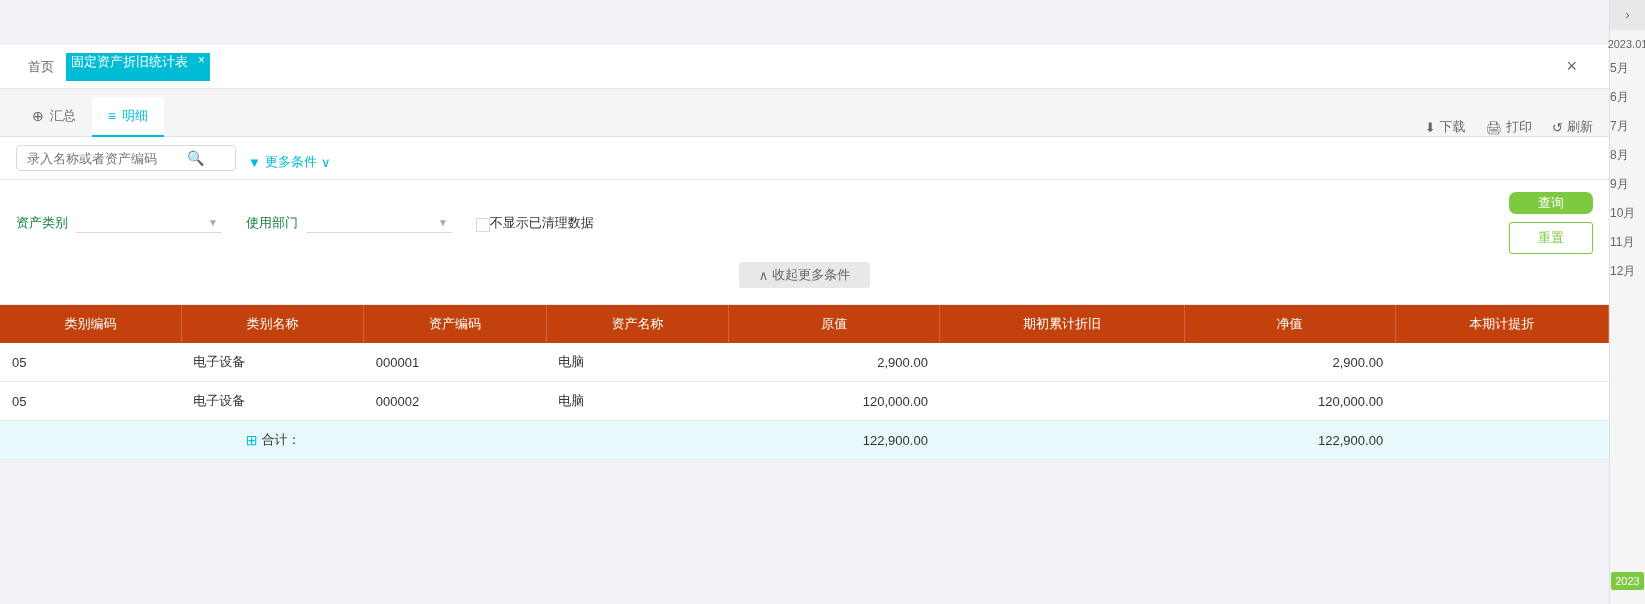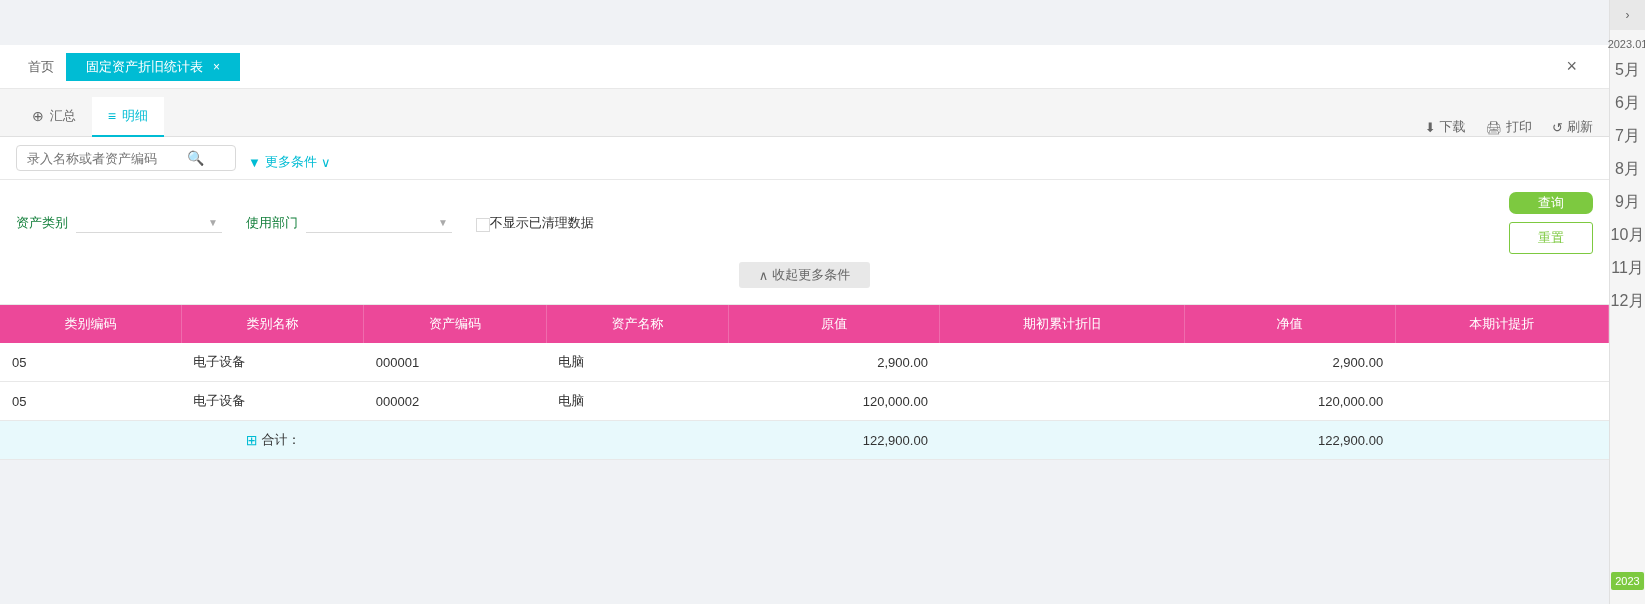--- a/index.html
+++ b/index.html
@@ -4,21 +4,21 @@
   <style>
     * { box-sizing: border-box; margin: 0; padding: 0; }
     body { font-family: 'Microsoft YaHei', 'PingFang SC', sans-serif; font-size: 13px; background: #f0f2f5; color: #333; width: 1645px; height: 604px; overflow: hidden; display: flex; }
 
     
     .main-container { flex: 1; display: flex; flex-direction: column; background: #f0f2f5; overflow: hidden; }
 
     
     .top-nav { display: flex; align-items: center; background: #fff; height: 44px; padding: 0 16px; border-bottom: 1px solid #e8e8e8; margin-top: 45px; }
     .nav-home { color: #666; font-size: 13px; cursor: pointer; padding: 0 12px; }
-    .nav-tab { display: flex; align-items: center; background: #00bcd4; color: #fff; padding: 0 20px; height: 28px; font-size: 13px; position: relative; }
+    .nav-tab { display: flex; align-items: flex-start; background: #00bcd4; color: #fff; padding: 0 5px; height: 28px; font-size: 13px; position: relative; }
     .nav-tab .close-icon { margin-left: 10px; cursor: pointer; font-size: 12px; }
 
     
     .tab-bar { display: flex; align-items: flex-end; background: #f5f5f5; padding: 0 16px; border-bottom: 1px solid #e0e0e0; height: 48px; }
     .tab-item { display: flex; align-items: center; padding: 10px 16px; cursor: pointer; font-size: 13px; color: #666; border-bottom: 2px solid transparent; margin-bottom: -1px; }
     .tab-item.active { color: #00bcd4; border-bottom: 2px solid #00bcd4; background: #fff; }
     .tab-item .tab-icon { margin-right: 6px; font-size: 14px; }
 
     
     .toolbar { display: flex; align-items: center; justify-content: flex-end; padding: 8px 16px; background: #fff; border-bottom: 1px solid #e8e8e8; gap: 20px; }
@@ -42,33 +42,33 @@
     .checkbox { width: 14px; height: 14px; border: 1px solid #d9d9d9; background: #fff; cursor: pointer; }
     .filter-actions { margin-left: auto; display: flex; flex-direction: column; gap: 8px; }
     .btn-query { background: #7dc940; color: #fff; border: none; padding: 2px 28px; border-radius: 7px; cursor: pointer; font-size: 13px; min-width: 80px; }
     .btn-reset { background: #fff; color: #7dc940; border: 1px solid #7dc940; padding: 6px 28px; border-radius: 3px; cursor: pointer; font-size: 13px; min-width: 80px; }
     .collapse-row { display: flex; justify-content: center; padding: 8px 0; }
     .collapse-btn { display: flex; align-items: center; gap: 4px; color: #666; cursor: pointer; font-size: 13px; background: #e8e8e8; padding: 4px 20px; border-radius: 3px; }
 
     
     .table-container { flex: 1; overflow: auto; }
     table { width: 100%; border-collapse: collapse; }
-    thead tr { background: #ec4899; color: #fff; }
+    thead tr { background: #c2410c; color: #fff; }
     thead th { padding: 10px 12px; font-size: 13px; font-weight: normal; text-align: center; border-right: 1px solid rgba(255,255,255,0.2); white-space: nowrap; }
     tbody tr { background: #fff; border-bottom: 1px solid #e8e8e8; }
     tbody td { padding: 10px 12px; font-size: 13px; color: #333; text-align: left; }
     tbody td.num { text-align: right; }
     .total-row td { background: #e8f9fc; font-weight: normal; }
     .total-row .total-label { display: flex; align-items: center; gap: 4px; justify-content: center; color: #333; }
     .total-icon { color: #00bcd4; font-size: 14px; }
 
     
     .right-sidebar { width: 36px; background: #f5f5f5; display: flex; flex-direction: column; align-items: center; border-left: 1px solid #e0e0e0; }
     .sidebar-chevron { padding: 8px 0; cursor: pointer; color: #666; font-size: 12px; display: flex; align-items: center; justify-content: center; width: 100%; background: #e8e8e8; margin-bottom: 4px; }
-    .sidebar-month { padding: 6px 0; font-size: 16px; color: #666; cursor: pointer; text-align: center; width: 100%; }
+    .sidebar-month { padding: 6px 0; font-size: 12px; color: #666; cursor: pointer; text-align: left; width: 100%; }
     .sidebar-year-badge { background: #7dc940; color: #fff; font-size: 11px; padding: 3px 4px; border-radius: 2px; margin-top: auto; margin-bottom: 14px; writing-mode: horizontal-tb; }
     .top-right-close { margin-left: auto; padding: 0 16px; font-size: 18px; color: #666; cursor: pointer; }
 
     .content-area { flex: 1; display: flex; flex-direction: column; overflow: hidden; }
   </style>
 </head>
 <body>
 
 <div class="main-container">
 

